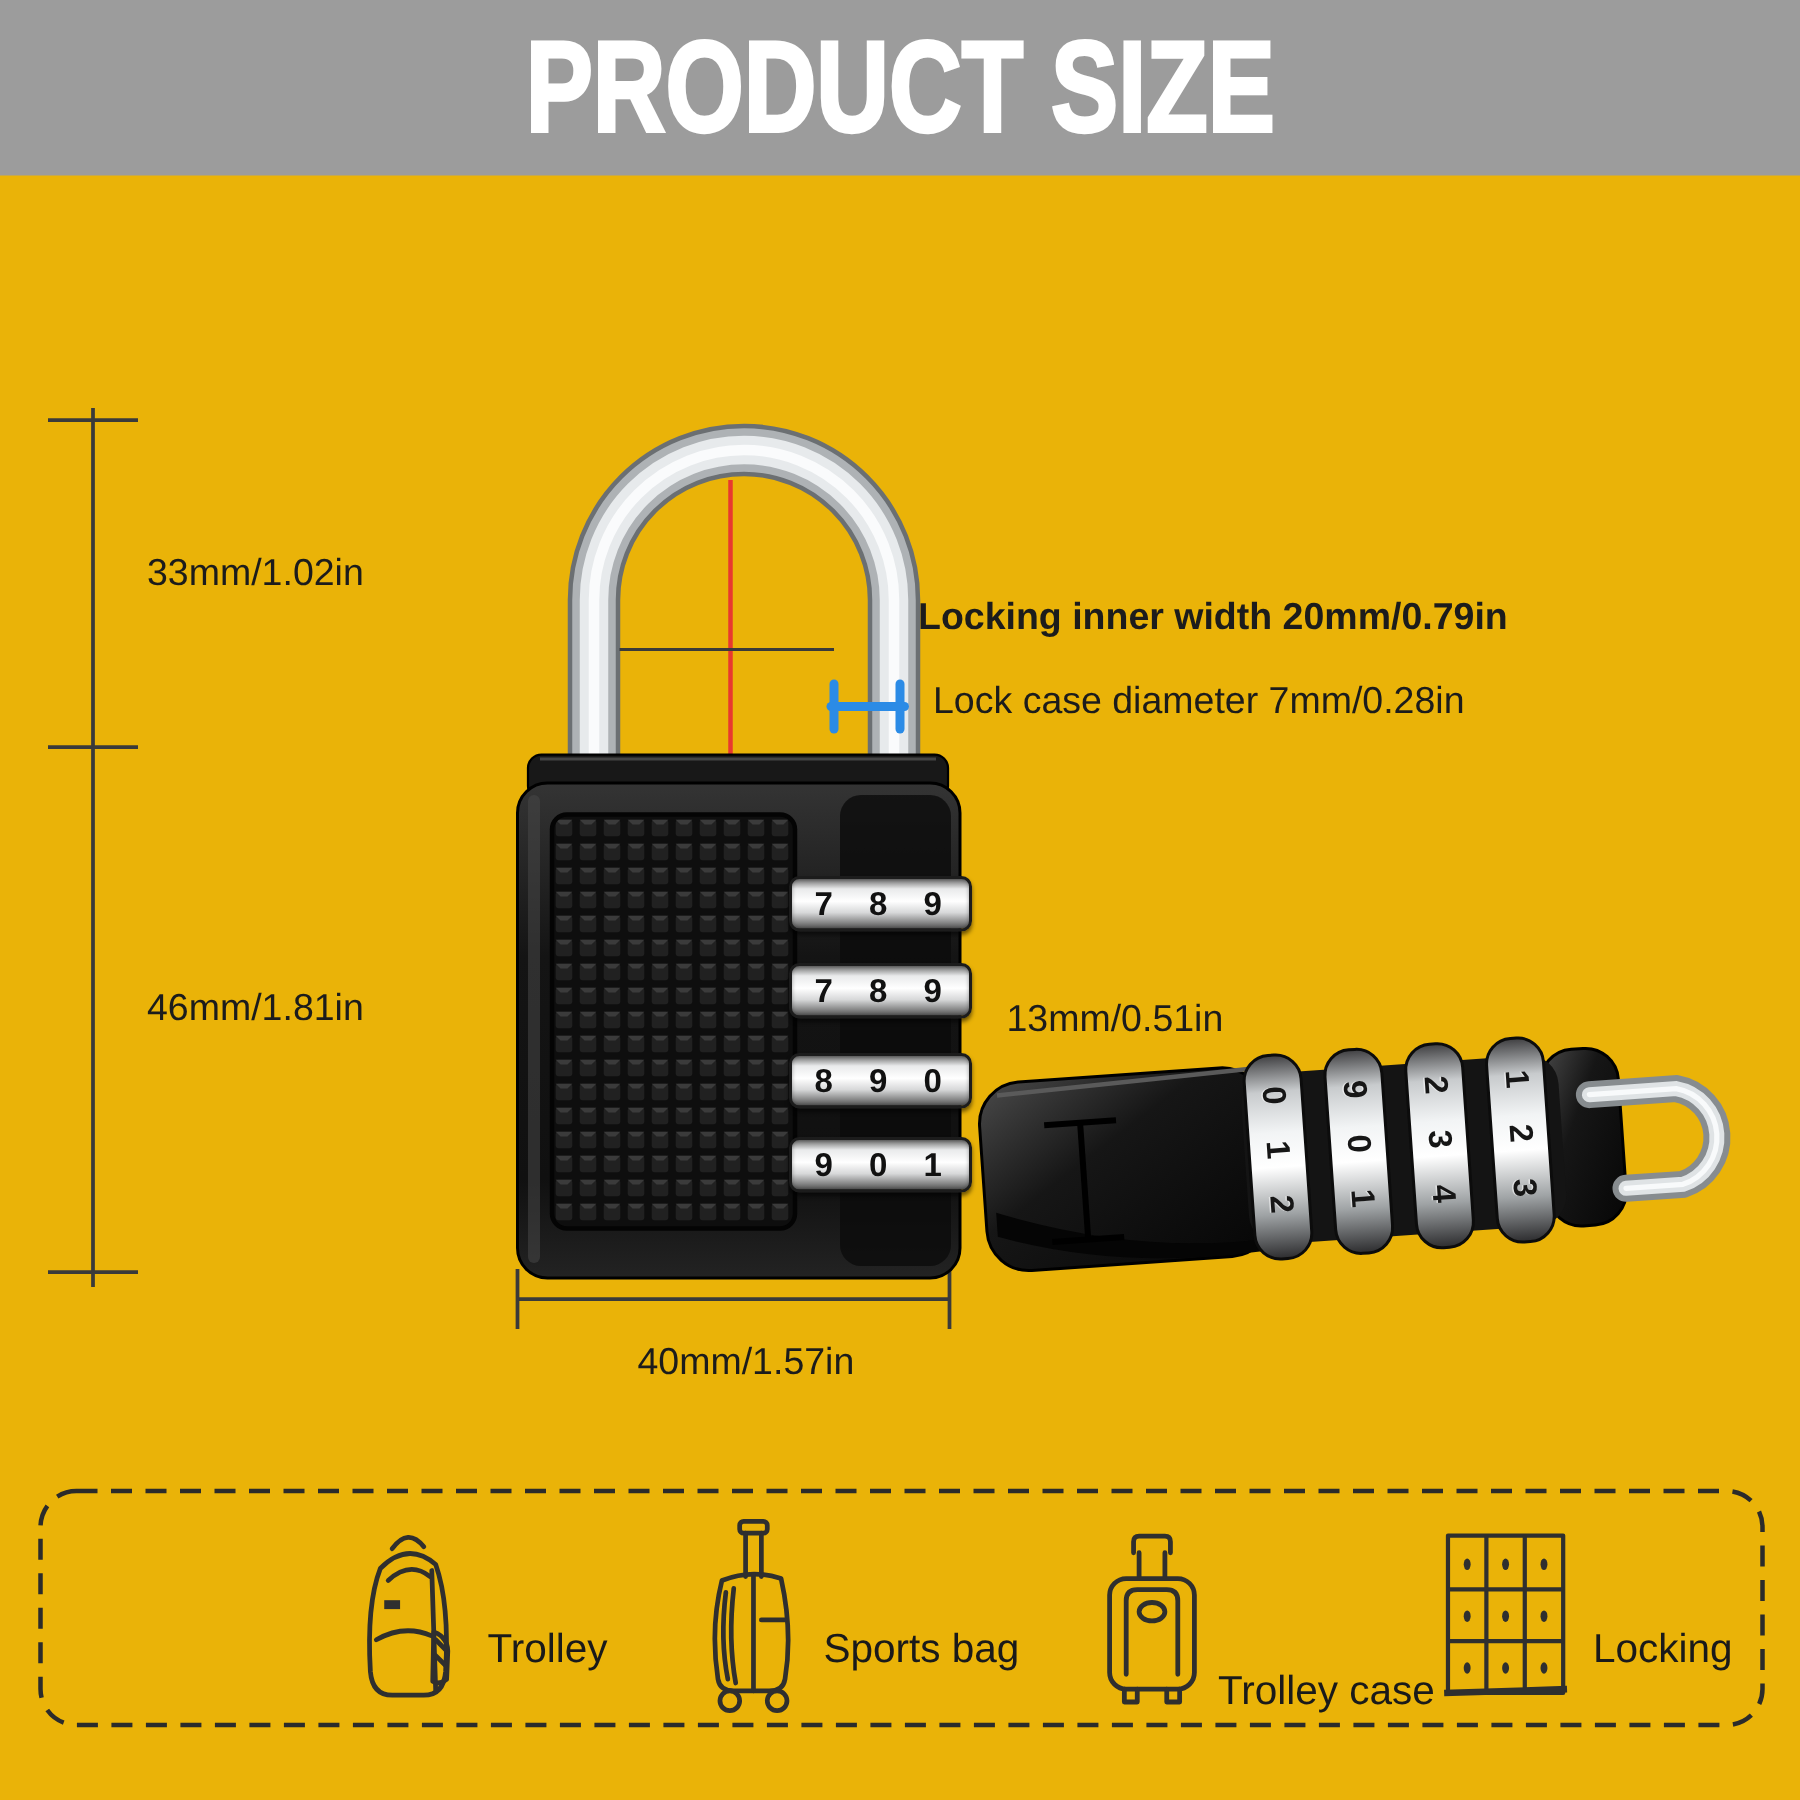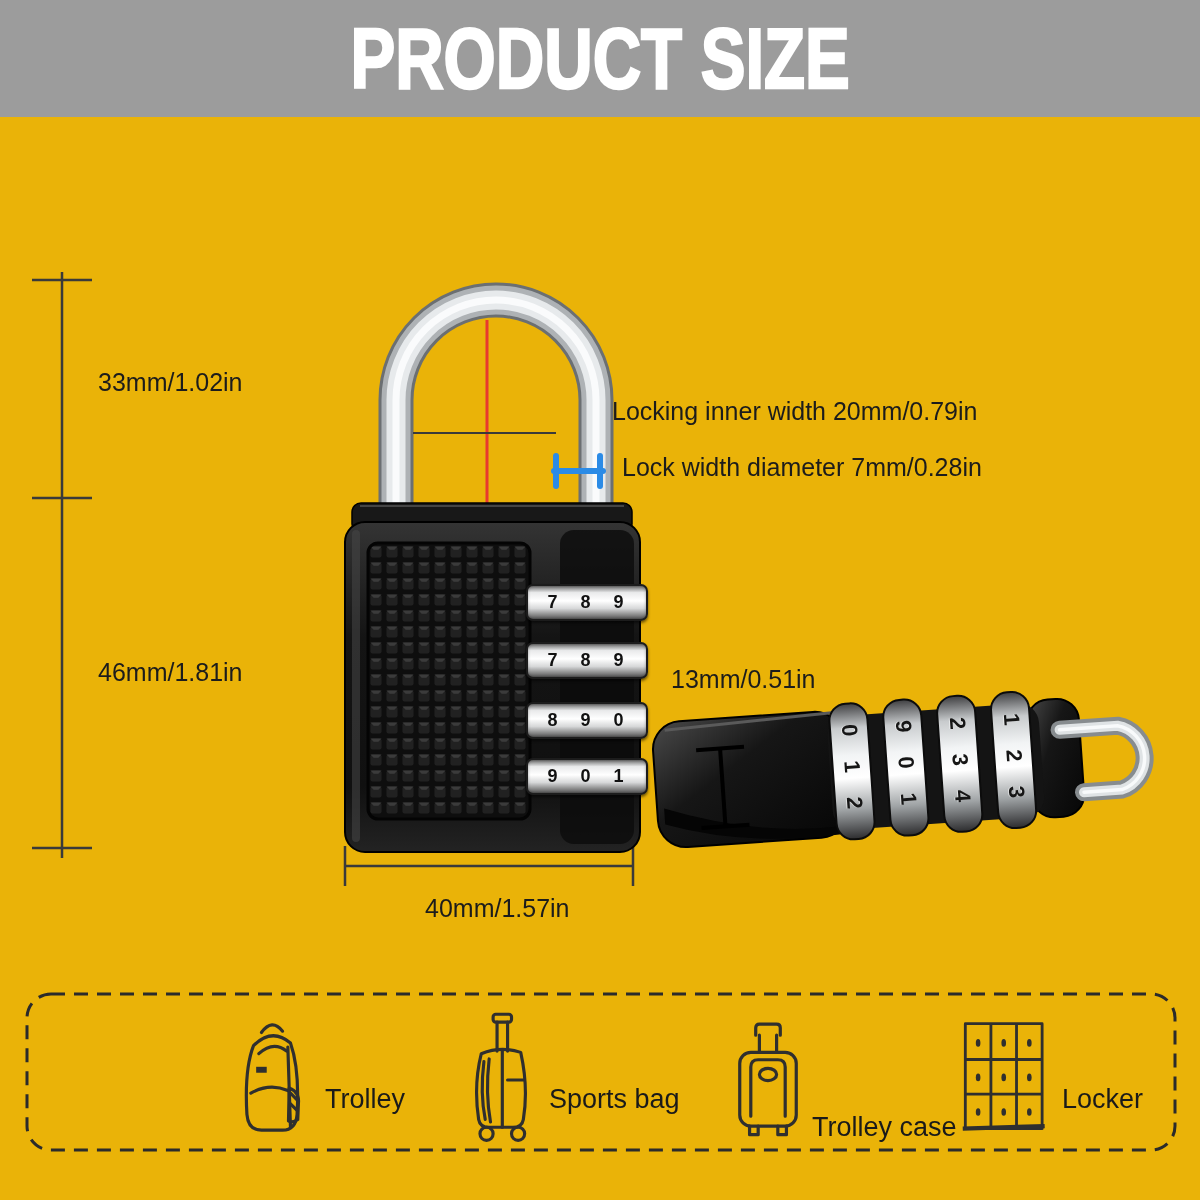--- a/index.html
+++ b/index.html
@@ -12,21 +12,21 @@
           transform:scaleX(0.78);-webkit-text-stroke:2.5px #ffffff;white-space:nowrap;}
   
   .lbl{position:absolute;font-size:25px;line-height:30px;white-space:nowrap;color:#1c1c1c;}
   
   #diagram{position:absolute;left:0;top:0;z-index:1;}
   
   .dial-band{position:absolute;left:526px;width:122px;height:37px;z-index:2;
       background:linear-gradient(180deg,#6e6e6e 0%,#e9eaeb 20%,#ffffff 45%,#d7d8d9 68%,#565656 100%);
       border:2px solid #1c1c1c;border-radius:7px;box-sizing:border-box;
       display:flex;align-items:center;justify-content:center;
-      font-weight:bold;font-size:18px;color:#111;letter-spacing:9px;text-indent:6px;
+      font-weight:bold;font-size:22px;color:#111;letter-spacing:9px;text-indent:6px;
       box-shadow:0 2px 3px rgba(0,0,0,.55), inset 0 0 3px rgba(0,0,0,.35);}
   
   .side-digits{position:absolute;width:110px;height:30px;z-index:2;
       line-height:30px;text-align:center;font-weight:bold;font-size:22px;color:#161616;
       letter-spacing:9px;transform:rotate(86deg);text-shadow:0 1px 0 rgba(255,255,255,.55);}
   
   .app-label{position:absolute;font-size:27px;line-height:39px;white-space:nowrap;color:#1a1a1a;z-index:2;}
   .app-icon{position:absolute;z-index:2;}
   .app-icon svg{display:block;}
 </style>
@@ -130,22 +130,22 @@
         <line x1="722" y1="736" x2="722" y2="814"></line>
         <line x1="698" y1="736" x2="746" y2="736"></line>
         <line x1="698" y1="814" x2="746" y2="814"></line>
       </g>
     </g>
 
     <rect x="27" y="994" width="1148" height="156" rx="24" fill="none" stroke="#2b2b2b" stroke-width="3" stroke-dasharray="14 9"></rect>
   </svg>
 
   <div class="lbl" style="left:98px;top:367px;">33mm/1.02in</div>
-  <div class="lbl" style="left:612px;top:396px;">Locking inner width 20mm/0.79in</div>
-  <div class="lbl" style="left:622px;top:452px;">Lock width diameter 7mm/0.28in</div>
+  <div class="lbl" style="left:612px;top:396px;font-weight:bold;">Locking inner width 20mm/0.79in</div>
+  <div class="lbl" style="left:622px;top:452px;">Lock case diameter 7mm/0.28in</div>
   <div class="lbl" style="left:98px;top:657px;">46mm/1.81in</div>
   <div class="lbl" style="left:671px;top:664px;">13mm/0.51in</div>
   <div class="lbl" style="left:425px;top:893px;">40mm/1.57in</div>
 
   <div class="dial-band" style="top:584px;">7 8 9</div>
   <div class="dial-band" style="top:642px;">7 8 9</div>
   <div class="dial-band" style="top:702px;">8 9 0</div>
   <div class="dial-band" style="top:758px;">9 0 1</div>
 
   <div class="side-digits" style="left:797px;top:756px;">0 1 2</div>
@@ -206,15 +206,15 @@
           <ellipse cx="58" cy="21" rx="1.8" ry="3"></ellipse>
         <ellipse cx="18" cy="48" rx="1.8" ry="3"></ellipse>
           <ellipse cx="38" cy="48" rx="1.8" ry="3"></ellipse>
           <ellipse cx="58" cy="48" rx="1.8" ry="3"></ellipse>
         <ellipse cx="18" cy="75" rx="1.8" ry="3"></ellipse>
           <ellipse cx="38" cy="75" rx="1.8" ry="3"></ellipse>
           <ellipse cx="58" cy="75" rx="1.8" ry="3"></ellipse>
       </g>
     </svg>
   </div>
-  <div class="app-label" style="left:1062px;top:1080px;">Locker</div>
+  <div class="app-label" style="left:1062px;top:1080px;">Locking</div>
 
 </div>
 
 </body></html>

